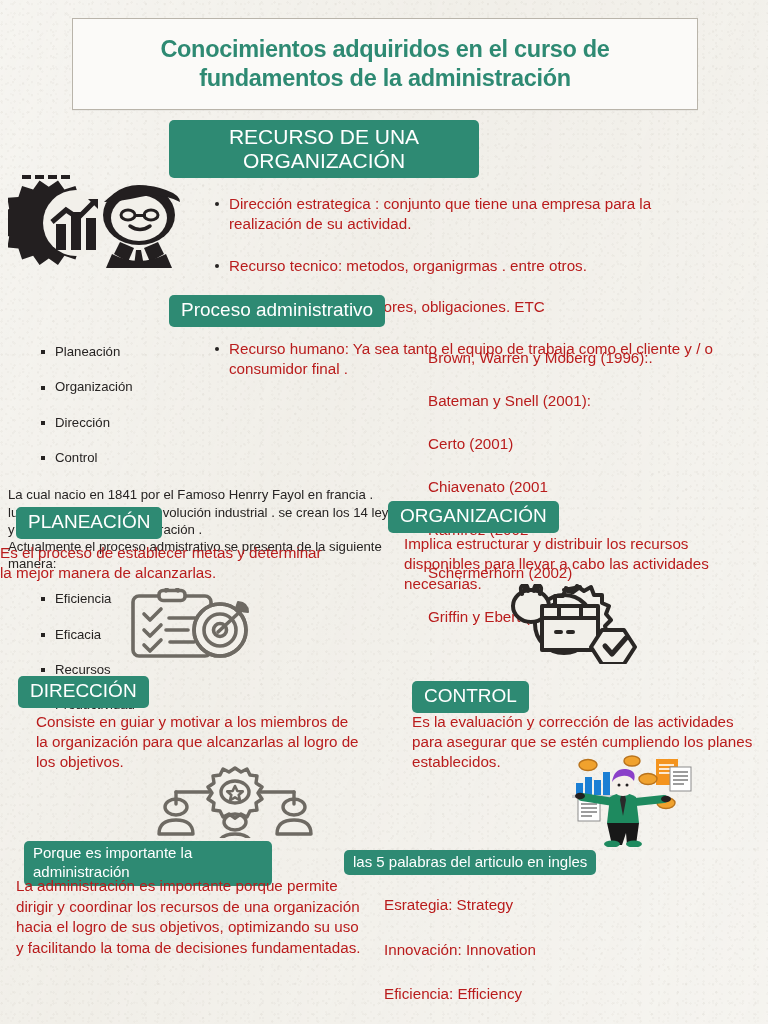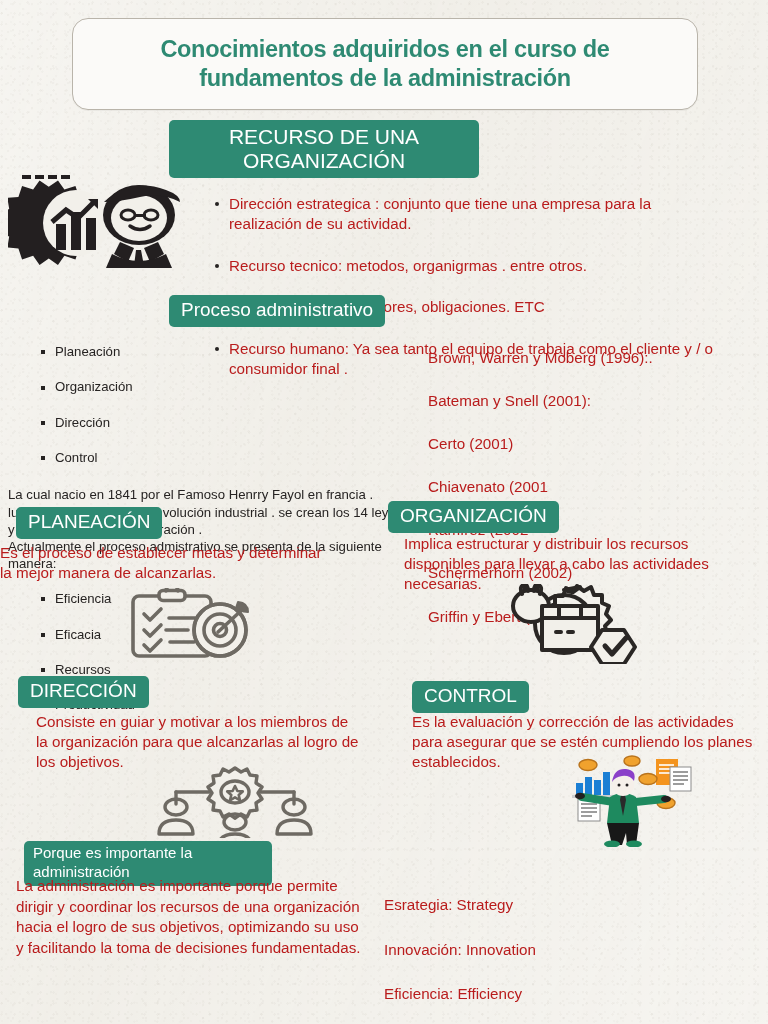--- a/index.html
+++ b/index.html
@@ -42,21 +42,21 @@
     height: 1024px;
   }
 
   .abs { position: absolute; }
 
   
   #title-card {
     left: 72px; top: 18px; width: 626px; height: 92px;
     background: #fbfaf8;
     border: 1.5px solid #b9b4aa;
-    border-radius: 16px;
+    border-radius: 0;
     display: flex; align-items: center; justify-content: flex-start;
     box-shadow: 0 1px 0 rgba(0,0,0,.04);
   }
   #title-text {
     color: #2e8a73;
     font-weight: 700;
     font-size: 23.5px;
     line-height: 1.22;
     text-align: center;
     letter-spacing: -.3px;
@@ -379,20 +379,23 @@
         <ellipse cx="82" cy="89" rx="8" ry="3.5" fill="#1e8a5f"></ellipse>
       </g>
     </svg>
   </div>
 
   <div class="abs" style="left:24px;top:841px;width:248px;">
     <div class="badge badge-sm" style="line-height:1.25;">Porque es importante la administración</div>
   </div>
   <p class="abs body-text" style="left:16px;top:876px;width:350px;line-height:1.36;">La administración es importante porque permite dirigir y coordinar los recursos de una organización hacia el logro de sus objetivos, optimizando su uso y facilitando la toma de decisiones fundamentadas.</p>
 
+  <div class="abs" style="left:344px;top:850px;">
+    <div class="badge badge-sm">las 5 palabras del articulo en ingles</div>
+  </div>
   <div class="abs body-text" style="left:384px;top:872px;width:350px;line-height:1.46;">
     <span class="ref-line">Esrategia: Strategy</span>
     <span class="ref-line">Innovación:  Innovation</span>
     <span class="ref-line">Eficiencia: Efficiency</span>
     
     
   </div>
 
 </div>
 

